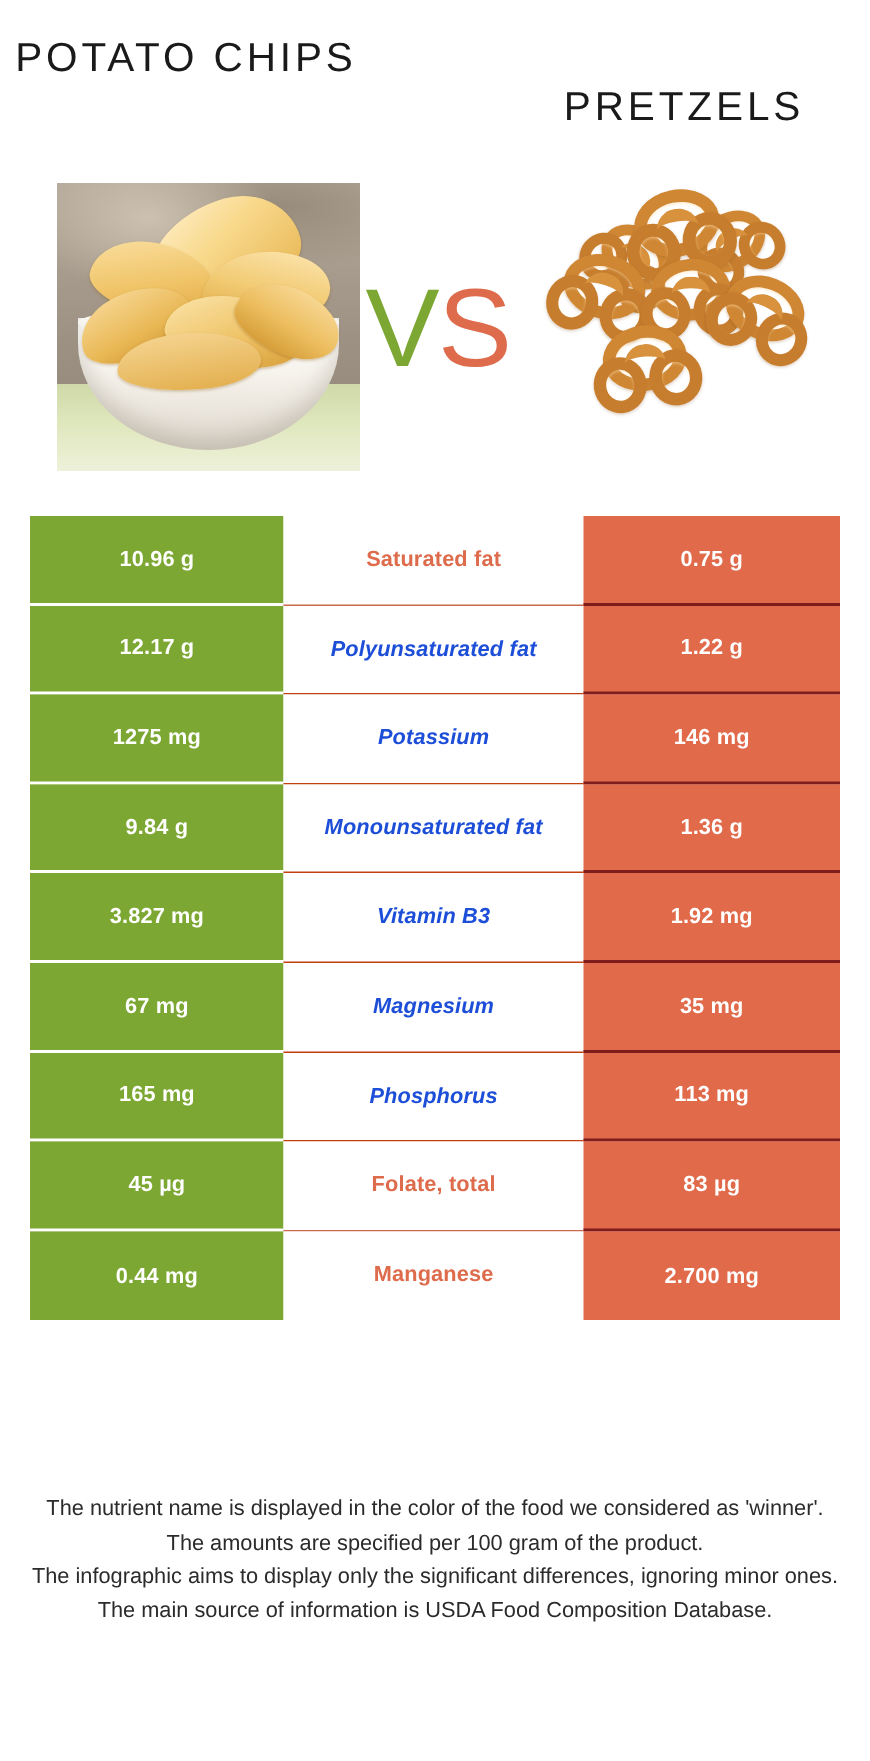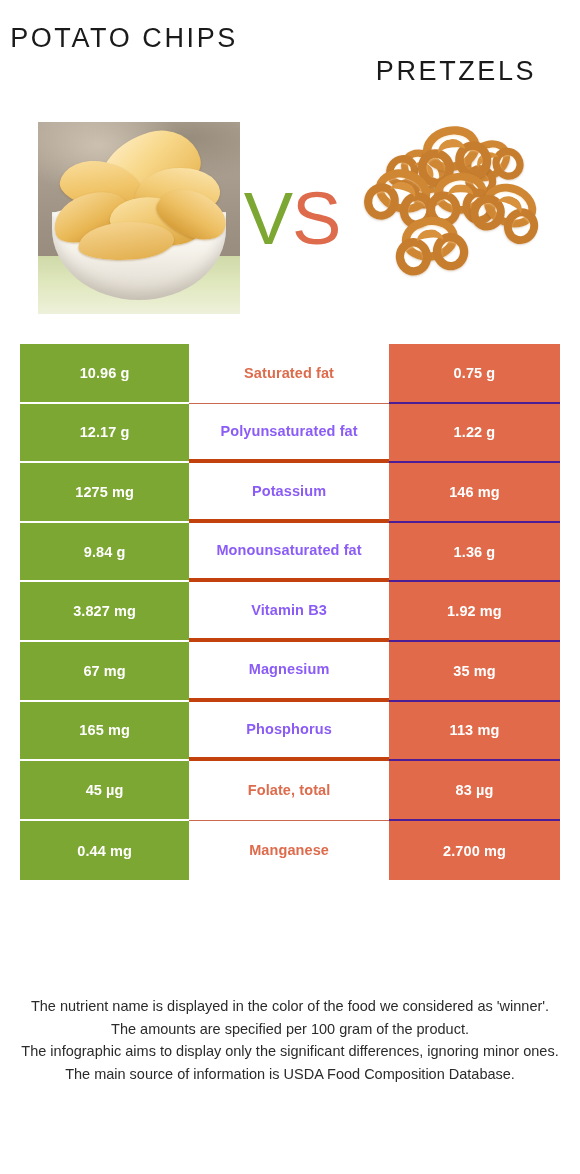--- a/index.html
+++ b/index.html
@@ -212,34 +212,34 @@
   .cell-left {
     width: 180px;
     color: #ffffff;
     background: #7CA732;
     border-bottom: 2px solid #ffffff;
   }
   .cell-right {
     width: 182px;
     color: #ffffff;
     background: #E06A4A;
-    border-bottom: 2px solid #4c1d95;
+    border-bottom: 2px solid #7f1d1d;
   }
   .cell-mid {
     width: 212px;
     background: #ffffff;
     font-size: 14.5px;
     font-weight: 600;
     text-align: center;
     padding: 0 4px;
     line-height: 1.15;
   }
   .row:last-child .cell-left,
   .row:last-child .cell-right { border-bottom: none; }
-  .cell-mid.w-green  { color: #8b5cf6; border-bottom: 4px solid #c2410c; }
+  .cell-mid.w-green  { color: #1d4ed8; border-bottom: 1px solid #c2410c; font-style: italic; }
   .cell-mid.w-red    { color: #DD6B4C; border-bottom: 1px solid #C96A4E; }
   .row:last-child .cell-mid { border-bottom: none; }
 
   
   .footer {
     position: absolute;
     left: 20px;
     top: 995px;
     width: 540px;
     text-align: center;

